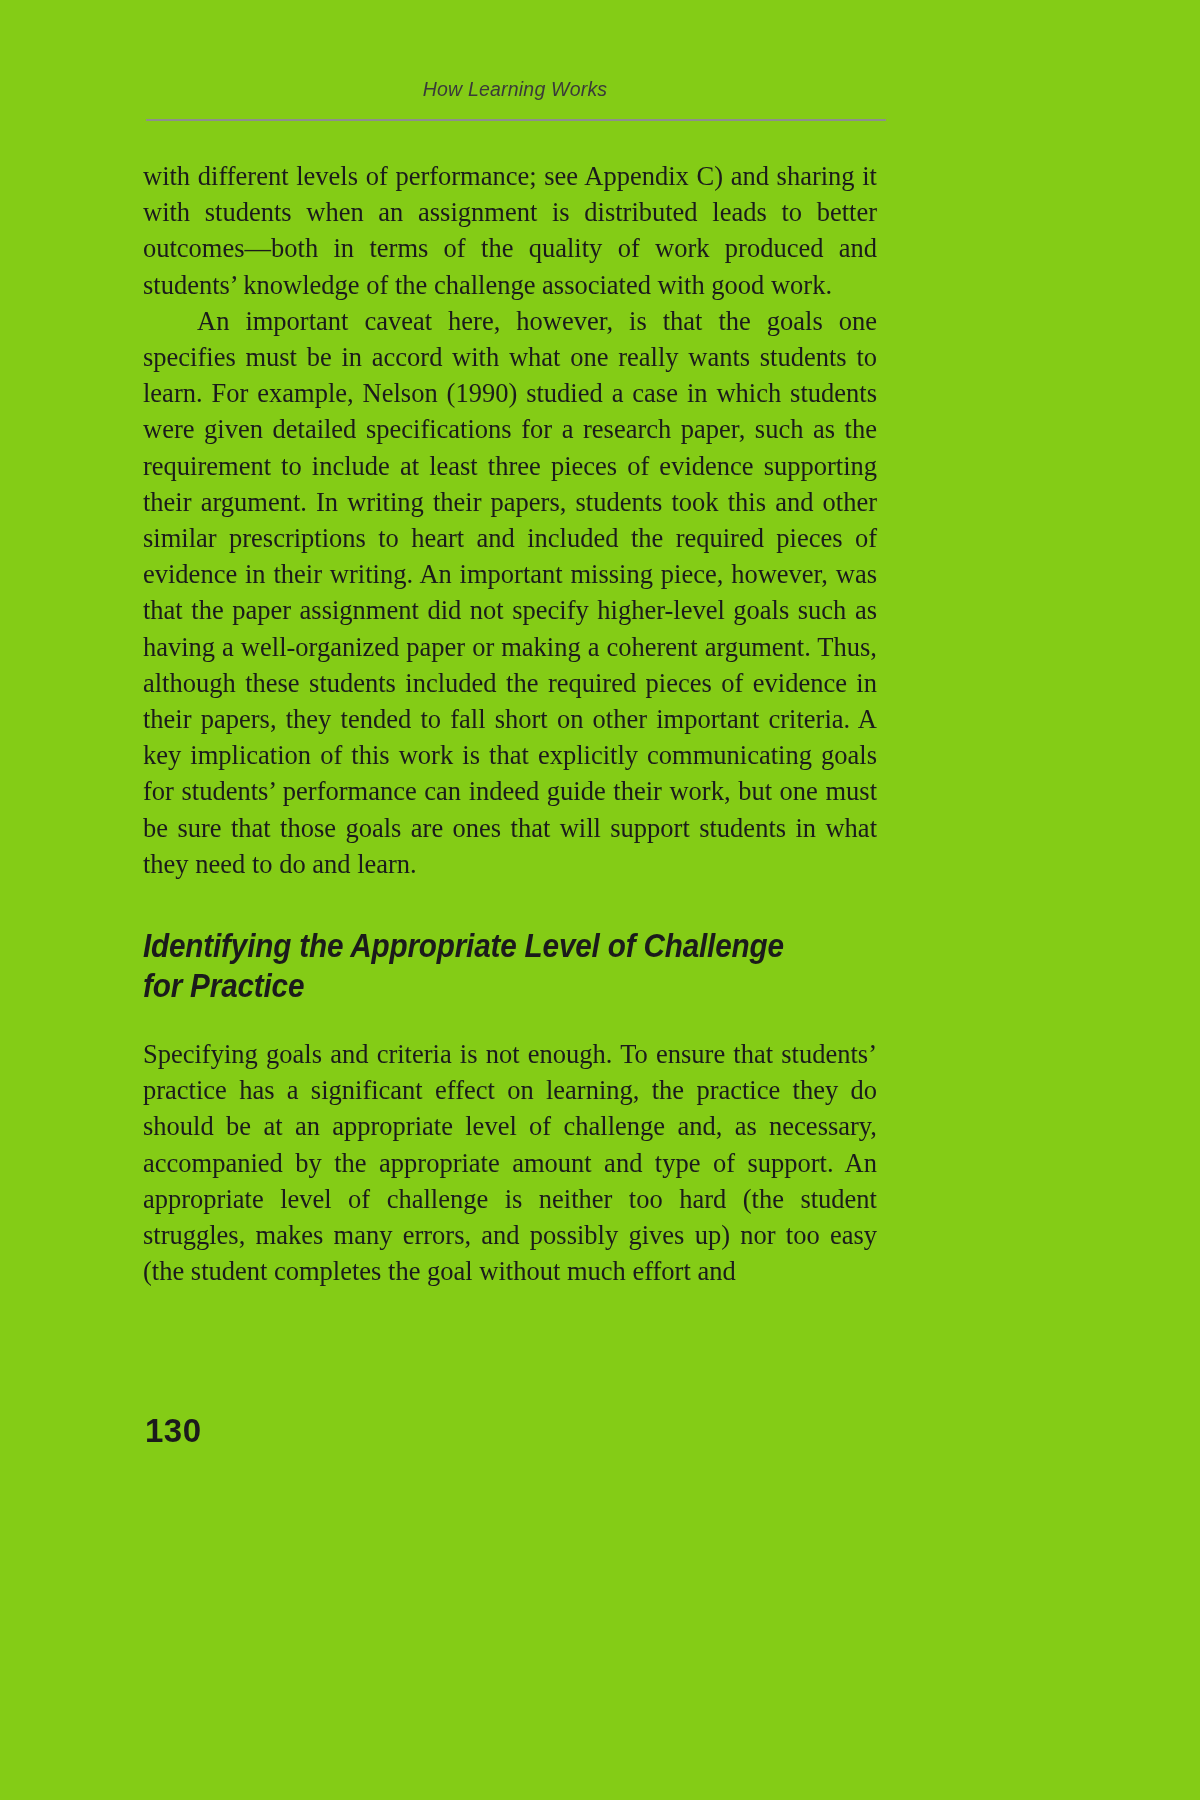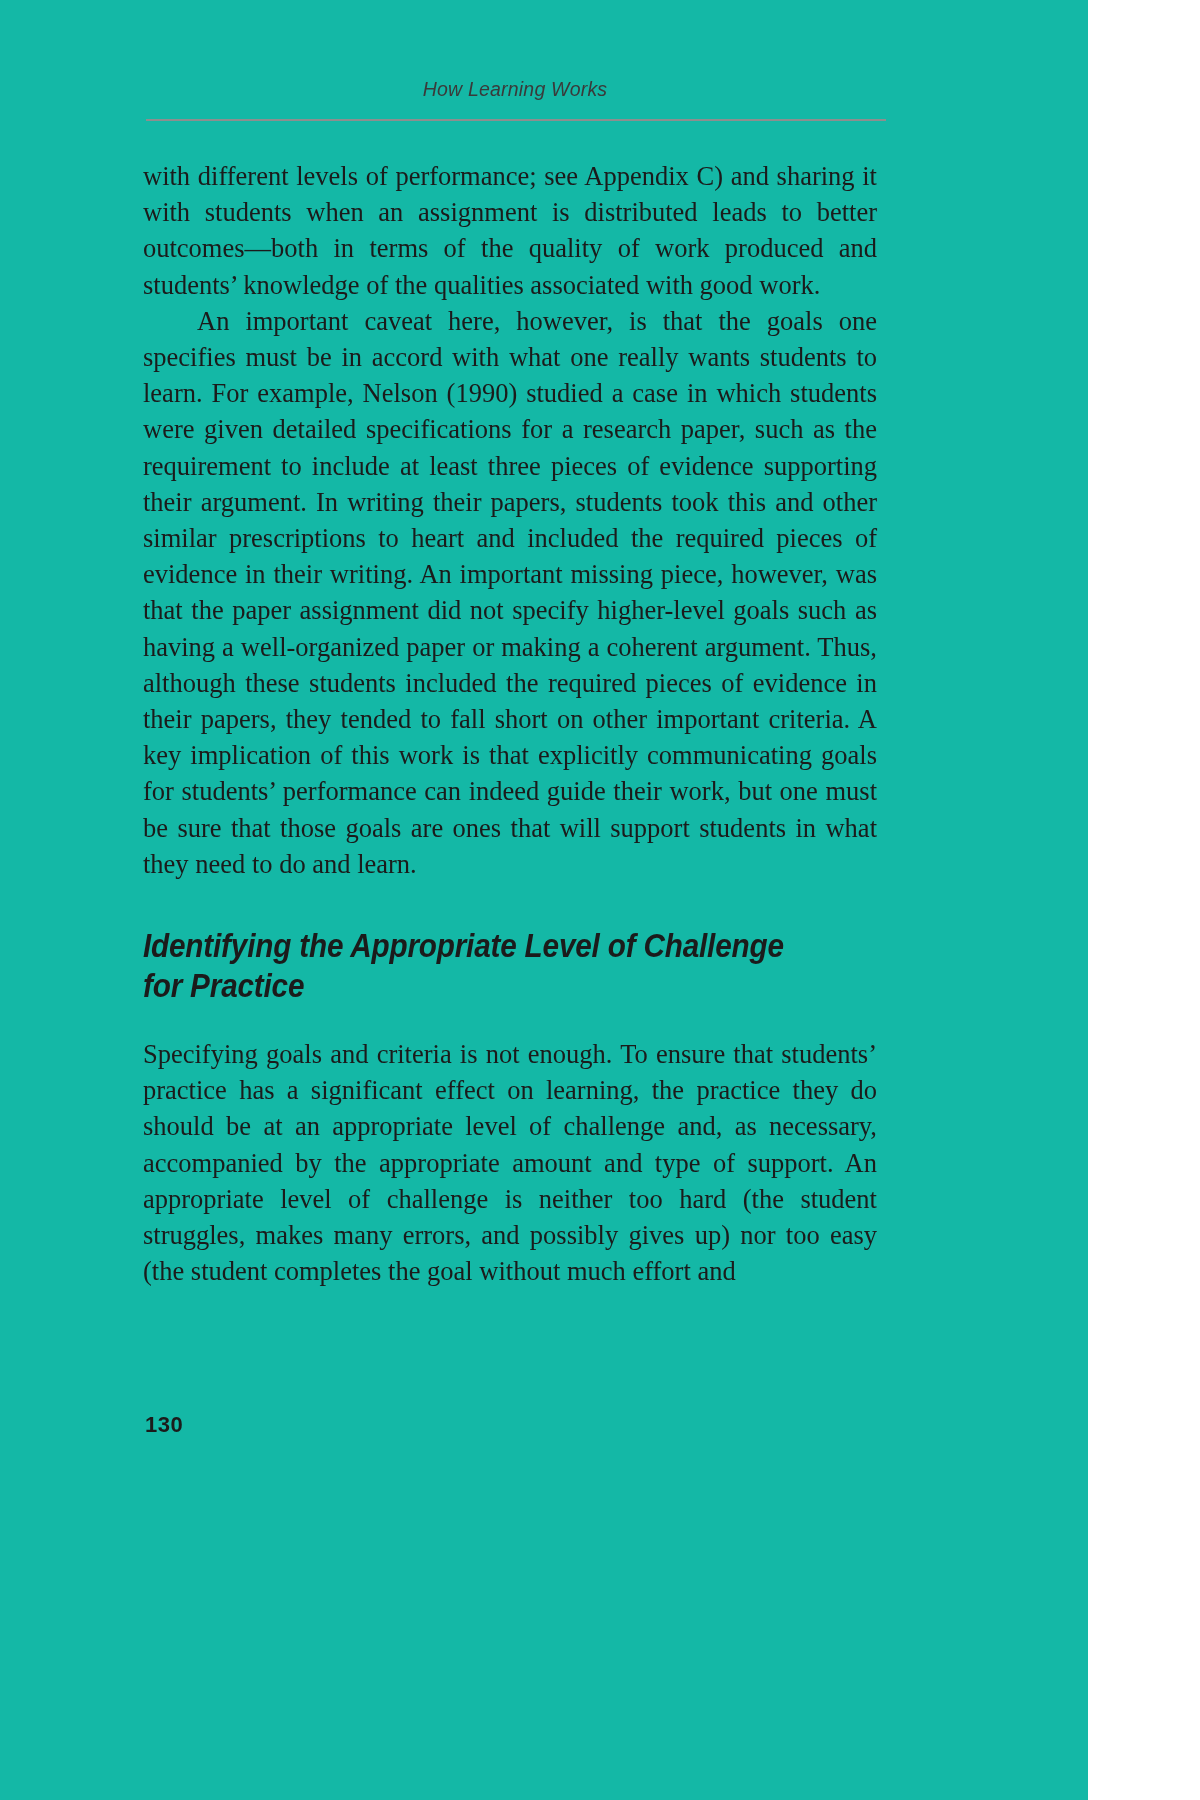--- a/index.html
+++ b/index.html
@@ -2,23 +2,23 @@
 <html><head>
 <meta charset="utf-8">
 <style>
   html, body {
     margin: 0;
     padding: 0;
     background: #ffffff;
   }
   .page {
     position: relative;
-    width: 1088px;
+    width: 1200px;
     height: 1800px;
-    background: #14b8a6;
+    background: #84cc16;
     box-sizing: border-box;
     overflow: hidden;
     text-decoration: underline;
   }
 
   
   .running-head-wrap {
     position: absolute;
     left: 146px;
     top: 78px;
@@ -84,39 +84,39 @@
     margin-bottom: 30px;
   }
 
   
   .folio {
     position: absolute;
     left: 145px;
     top: 1412px;
     font-family: "Liberation Sans", "DejaVu Sans", sans-serif;
     font-weight: bold;
-    font-size: 22px;
+    font-size: 33px;
     letter-spacing: 0.5px;
     color: #1b1b1b;
   }
 </style>
 </head>
 <body>
 
 <div class="page">
 
   <div class="running-head-wrap">
     <div class="running-head">How Learning Works</div>
   </div>
 
   <div class="head-rule"></div>
 
   <div class="column">
 
-    <p class="body">with different levels of performance; see Appendix C) and sharing it with students when an assignment is distributed leads to better outcomes—both in terms of the quality of work pro­duced and students’ knowledge of the qualities associated with good work.</p>
+    <p class="body">with different levels of performance; see Appendix C) and sharing it with students when an assignment is distributed leads to better outcomes—both in terms of the quality of work pro­duced and students’ knowledge of the challenge associated with good work.</p>
 
     <p class="body indent">An important caveat here, however, is that the goals one specifies must be in accord with what one really wants students to learn. For example, Nelson (1990) studied a case in which stu­dents were given detailed specifications for a research paper, such as the requirement to include at least three pieces of evidence sup­porting their argument. In writing their papers, students took this and other similar prescriptions to heart and included the required pieces of evidence in their writing. An important missing piece, however, was that the paper assignment did not specify higher-level goals such as having a well-organized paper or making a coherent argument. Thus, although these students included the required pieces of evidence in their papers, they tended to fall short on other important criteria. A key implication of this work is that explicitly communicating goals for students’ performance can indeed guide their work, but one must be sure that those goals are ones that will support students in what they need to do and learn.</p>
 
     <div class="heading-block">
       <h2 class="section-heading">Identifying the Appropriate Level of Challenge
 for Practice</h2>
     </div>
 
     <p class="body">Specifying goals and criteria is not enough. To ensure that stu­dents’ practice has a significant effect on learning, the practice they do should be at an appropriate level of challenge and, as necessary, accompanied by the appropriate amount and type of support. An appropriate level of challenge is neither too hard (the student struggles, makes many errors, and possibly gives up) nor too easy (the student completes the goal without much effort and</p>
 

